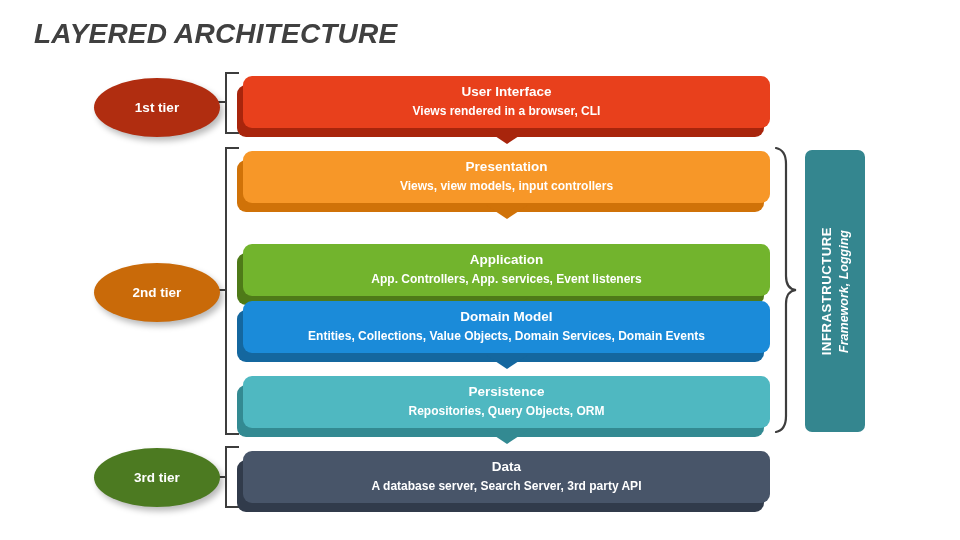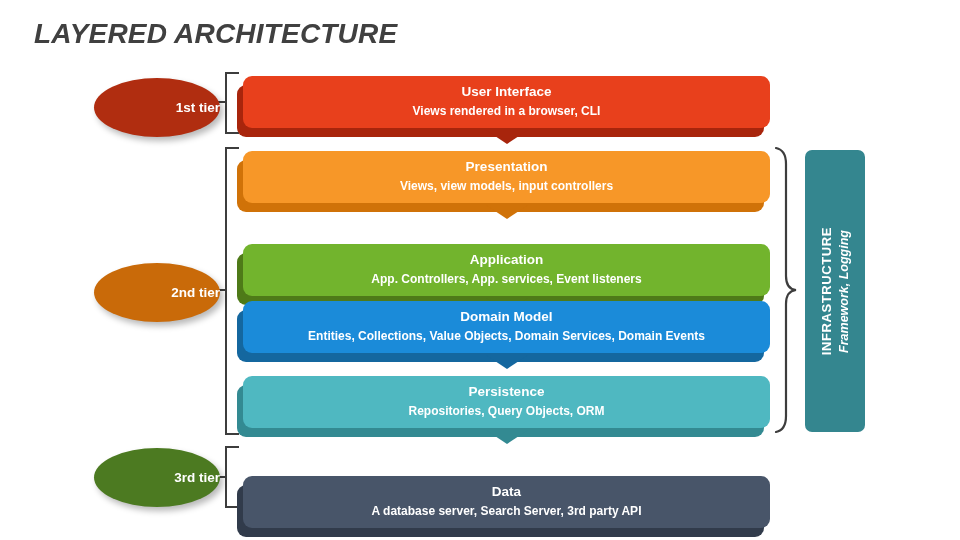--- a/index.html
+++ b/index.html
@@ -28,21 +28,21 @@
   }
 
   
   .tier-badge {
     position: absolute;
     width: 126px;
     height: 59px;
     border-radius: 50%;
     display: flex;
     align-items: center;
-    justify-content: flex-end;
+    justify-content: center;
     color: #ffffff;
     font-size: 13.5px;
     font-weight: bold;
     box-shadow: 3px 4px 6px rgba(0,0,0,0.28);
   }
 
   
   .bracket {
     position: absolute;
     box-sizing: border-box;
@@ -203,21 +203,21 @@
       </div>
     </div>
     <div class="layer" style="top: 376px;">
       <div class="shadow" style="background: rgb(51, 138, 146);"></div>
       <div class="arrow" style="border-top-color: rgb(51, 138, 146);"></div>
       <div class="face" style="background: rgb(79, 184, 193);">
         <div class="lname">Persistence</div>
         <div class="ldesc">Repositories, Query Objects, ORM</div>
       </div>
     </div>
-    <div class="layer" style="top: 476px;">
+    <div class="layer" style="top: 451px;">
       <div class="shadow" style="background: rgb(49, 59, 75);"></div>
       <div class="face" style="background: rgb(72, 85, 105);">
         <div class="lname">Data</div>
         <div class="ldesc">A database server, Search Server, 3rd party API</div>
       </div>
     </div>
   </div>
 
 <svg id="right-brace" viewBox="0 0 26 288" preserveAspectRatio="none">
   <path d="M4 2 Q14 4 14 18 L14 130 Q14 143 24 144 Q14 145 14 158 L14 270 Q14 284 4 286" fill="none" stroke="#3d3d3d" stroke-width="2.2" stroke-linecap="round"></path>

